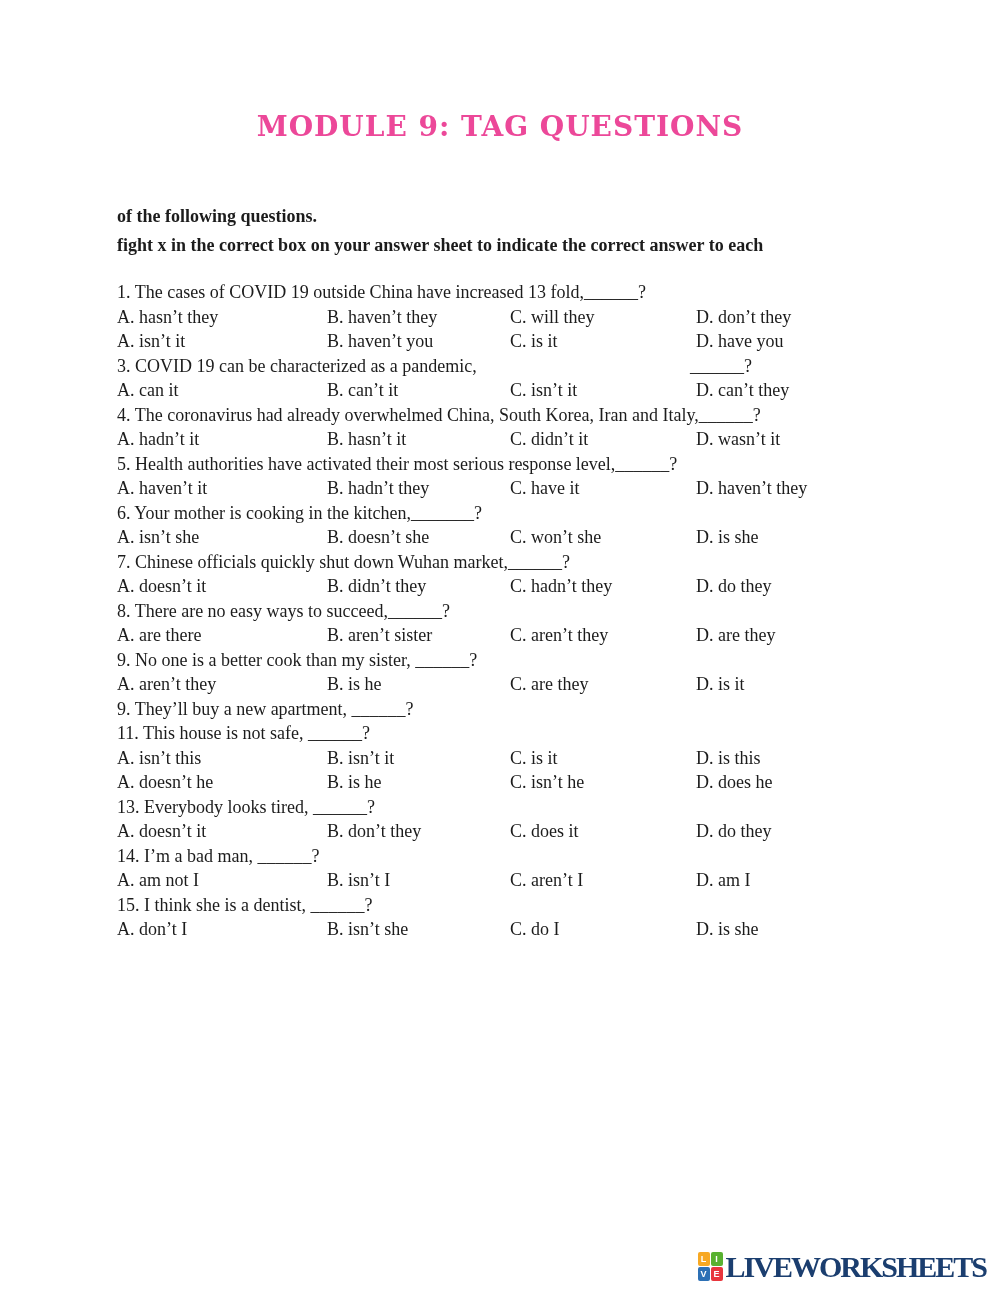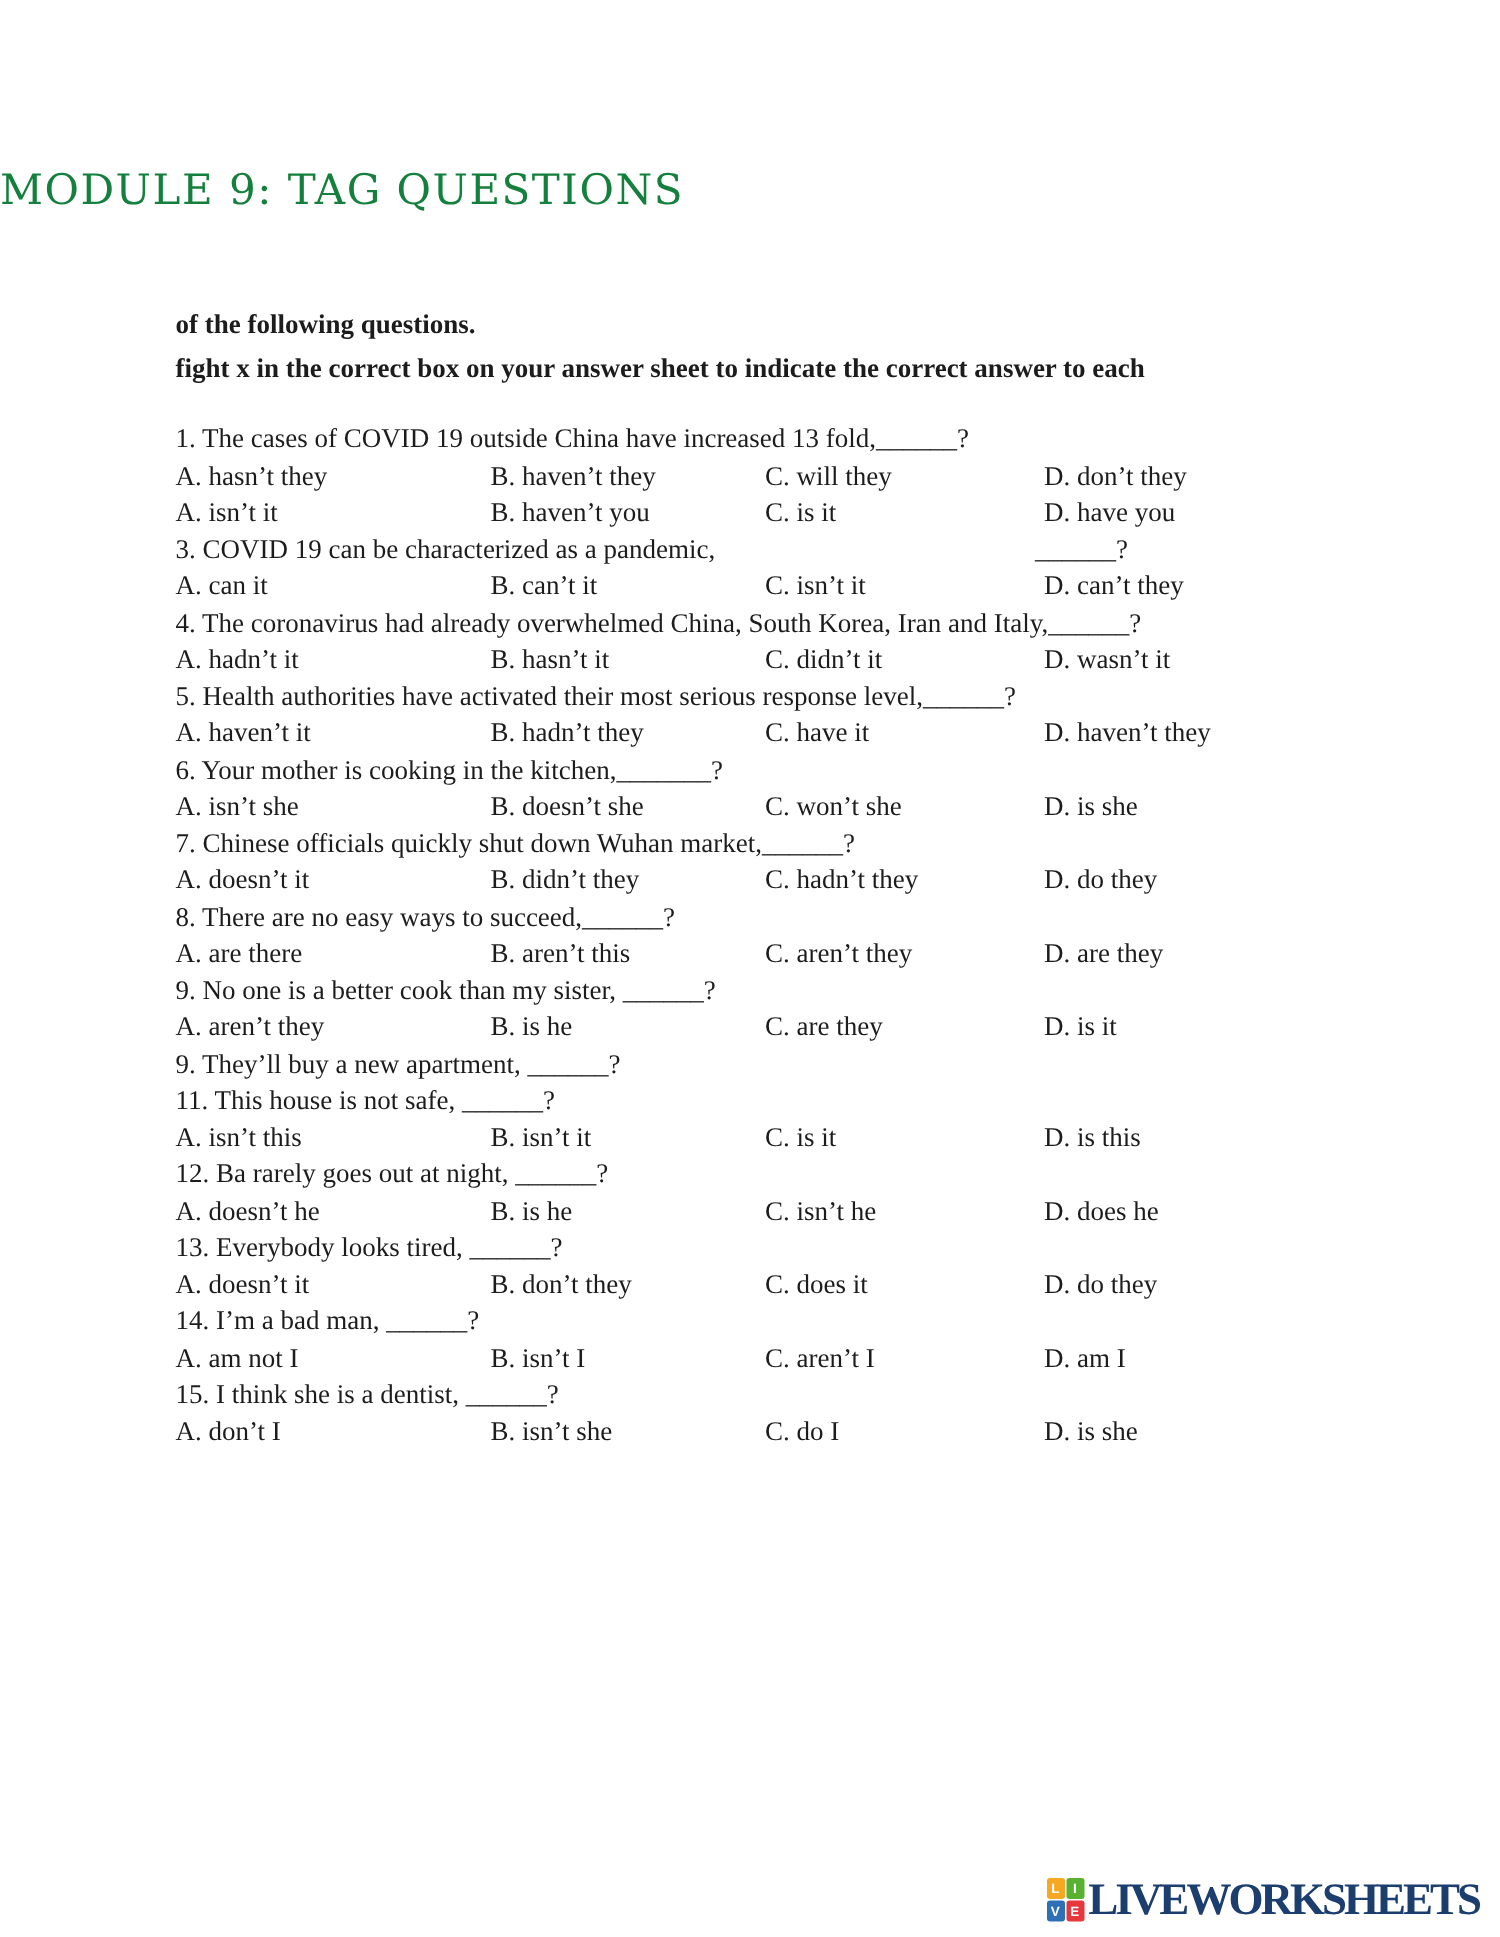--- a/index.html
+++ b/index.html
@@ -11,25 +11,26 @@
     font-family: "Liberation Serif", "DejaVu Serif", serif;
     color: #1c1c1c;
     overflow: hidden;
   }
   .title {
     position: absolute;
     top: 110px;
     left: 0;
     right: 0;
     margin: 0;
+    text-align: center;
     font-family: "DejaVu Serif", "Liberation Serif", serif;
-    font-weight: 400;
+    font-weight: 700;
     font-size: 28px;
     letter-spacing: 1px;
-    color: #15803d;
+    color: #ec4899;
   }
   .instructions {
     position: absolute;
     top: 184px;
     left: 117px;
     width: 800px;
     font-weight: 700;
     font-size: 18px;
     line-height: 28.5px;
   }
@@ -158,40 +159,39 @@
       <div class="qline"><span>7. Chinese officials quickly shut down Wuhan market,______?</span></div>
       <div class="opts">
         <span class="opt">A. doesn’t it</span>
         <span class="opt">B. didn’t they</span>
         <span class="opt">C. hadn’t they</span>
         <span class="opt">D. do they</span>
       </div>
       <div class="qline"><span>8. There are no easy ways to succeed,______?</span></div>
       <div class="opts">
         <span class="opt">A. are there</span>
-        <span class="opt">B. aren’t this</span>
+        <span class="opt">B. aren’t sister</span>
         <span class="opt">C. aren’t they</span>
         <span class="opt">D. are they</span>
       </div>
       <div class="qline"><span>9. No one is a better cook than my sister, ______?</span></div>
       <div class="opts">
         <span class="opt">A. aren’t they</span>
         <span class="opt">B. is he</span>
         <span class="opt">C. are they</span>
         <span class="opt">D. is it</span>
       </div>
       <div class="qline"><span>9. They’ll buy a new apartment, ______?</span></div>
       <div class="qline"><span>11. This house is not safe, ______?</span></div>
       <div class="opts">
         <span class="opt">A. isn’t this</span>
         <span class="opt">B. isn’t it</span>
         <span class="opt">C. is it</span>
         <span class="opt">D. is this</span>
       </div>
-      <div class="qline"><span>12. Ba rarely goes out at night, ______?</span></div>
       <div class="opts">
         <span class="opt">A. doesn’t he</span>
         <span class="opt">B. is he</span>
         <span class="opt">C. isn’t he</span>
         <span class="opt">D. does he</span>
       </div>
       <div class="qline"><span>13. Everybody looks tired, ______?</span></div>
       <div class="opts">
         <span class="opt">A. doesn’t it</span>
         <span class="opt">B. don’t they</span>

